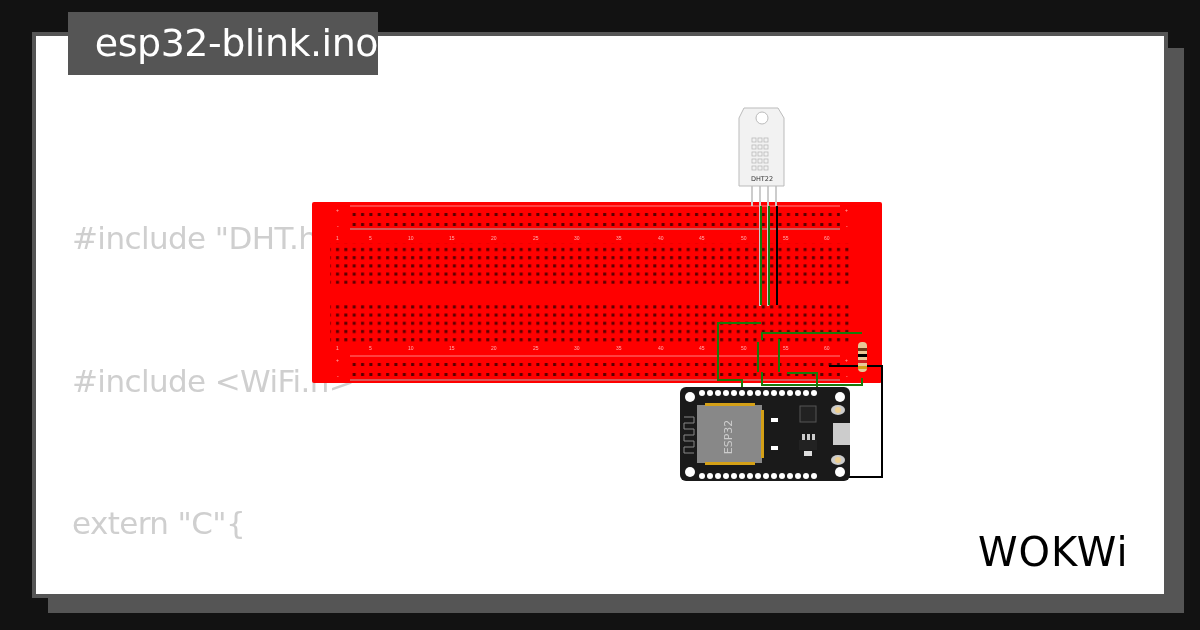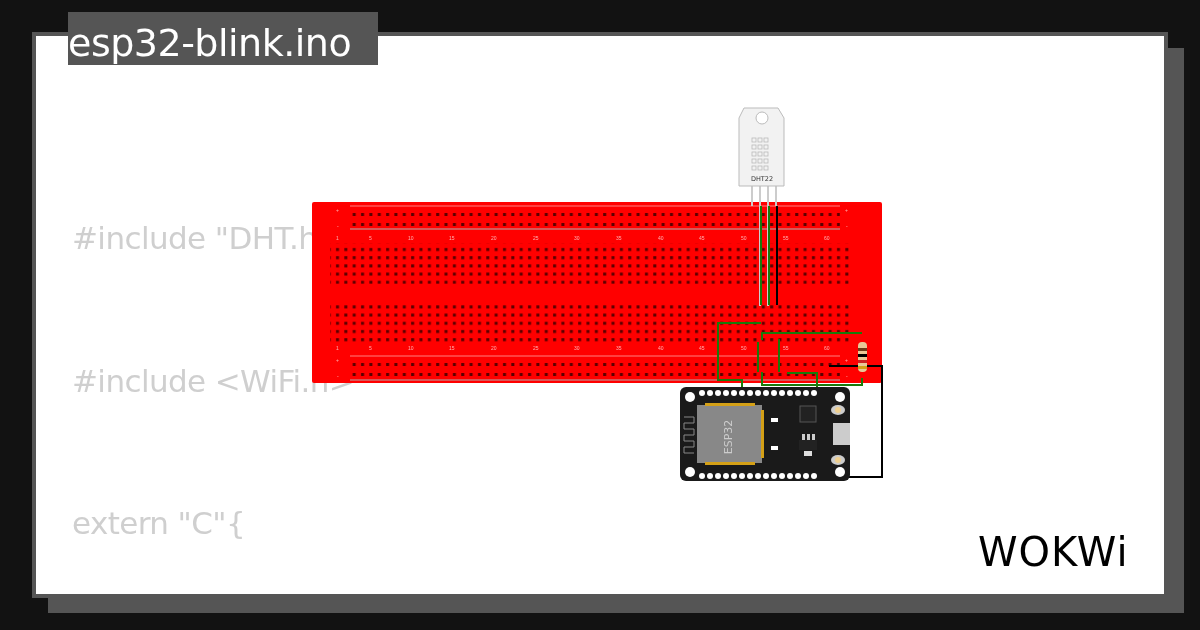--- a/index.html
+++ b/index.html
@@ -1,19 +1,19 @@
 <!DOCTYPE html>
 <html><head>
 <meta charset="utf-8">
 <style>
   html,body{margin:0;padding:0;}
   body{width:1200px;height:630px;background:#121212;position:relative;overflow:hidden;font-family:"DejaVu Sans",sans-serif;}
   .shadow{position:absolute;left:48px;top:48px;width:1136px;height:565px;background:#555;}
   .card{position:absolute;left:32px;top:32px;width:1128px;height:558px;background:#fff;border:4px solid #555;overflow:hidden;}
-  .title-tab{position:absolute;left:68px;top:12px;height:53px;width:310px;background:#555;color:#fff;font-size:38px;line-height:63px;text-align:left;font-family:"DejaVu Sans",sans-serif;z-index:5;letter-spacing:-0.5px;}
+  .title-tab{position:absolute;left:68px;top:12px;height:63px;width:310px;background:#555;color:#fff;font-size:38px;line-height:63px;text-align:right;font-family:"DejaVu Sans",sans-serif;z-index:5;letter-spacing:-0.5px;}
   .code{position:absolute;left:36px;top:84px;font-family:"DejaVu Sans",sans-serif;font-size:31px;color:#cfcfcf;line-height:47.5px;white-space:pre;letter-spacing:-0.6px;}
   .code .line{height:47.5px;}
   .circuit{position:absolute;left:0;top:0;width:1200px;height:630px;z-index:3;}
   .logo{position:absolute;left:976px;top:526px;z-index:4;}
 </style>
 </head>
 <body>
 
 <div class="shadow"></div>
 <div class="card">

